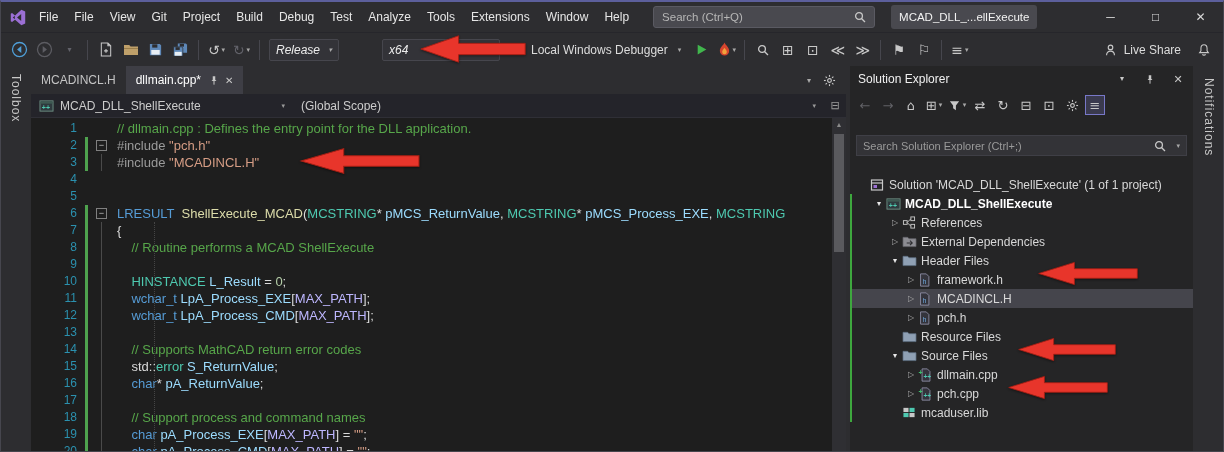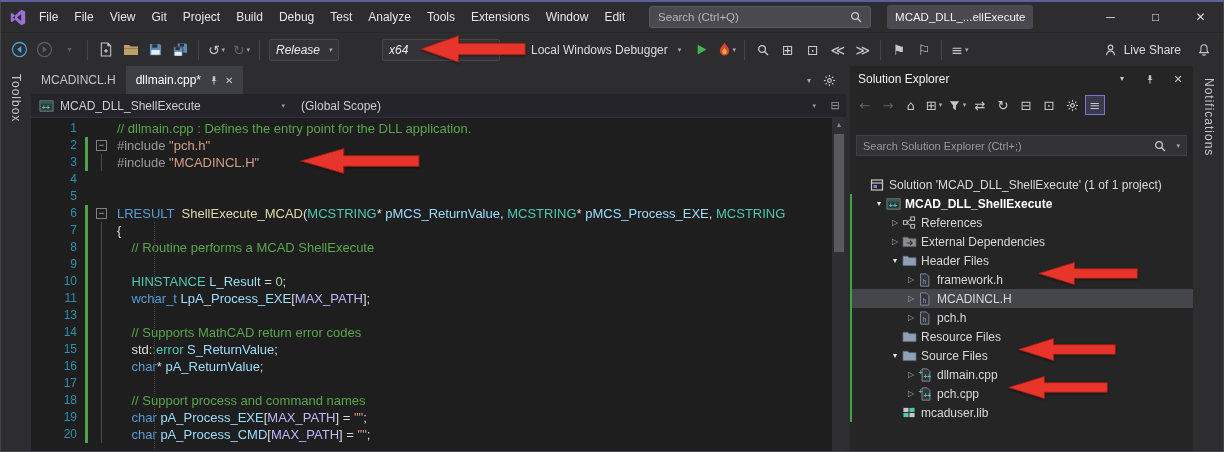--- a/index.html
+++ b/index.html
@@ -109,21 +109,21 @@
         <span class="menu-item">View</span>
         <span class="menu-item">Git</span>
         <span class="menu-item">Project</span>
         <span class="menu-item">Build</span>
         <span class="menu-item">Debug</span>
         <span class="menu-item">Test</span>
         <span class="menu-item">Analyze</span>
         <span class="menu-item">Tools</span>
         <span class="menu-item">Extensions</span>
         <span class="menu-item">Window</span>
-        <span class="menu-item">Edit</span>
+        <span class="menu-item">Help</span>
       </nav>
     <div class="qsearch">
       <span class="qtext">Search (Ctrl+Q)</span>
       <span id="qsicon" style="display:flex;">
           <svg width="12" height="12" viewBox="0 0 12 12">
             <circle cx="5" cy="5" r="3.4" fill="none" stroke="#C8C8C8" stroke-width="1.3"></circle>
             <line x1="7.7" y1="7.7" x2="11" y2="11" stroke="#C8C8C8" stroke-width="1.3"></line>
           </svg>
         </span>
     </div>
@@ -379,20 +379,21 @@
             <div class="cline"><span class="lnum">2</span><span class="chbar on"></span><span class="fold"><span class="foldbox">−</span></span><span class="ctext"><span class="pre">#include </span><span class="str">"pch.h"</span></span></div>
             <div class="cline"><span class="lnum">3</span><span class="chbar on"></span><span class="fold"><span class="foldline"></span></span><span class="ctext"><span class="pre">#include </span><span class="str">"MCADINCL.H"</span></span></div>
             <div class="cline"><span class="lnum">4</span><span class="chbar"></span><span class="fold"></span><span class="ctext"></span></div>
             <div class="cline"><span class="lnum">5</span><span class="chbar"></span><span class="fold"></span><span class="ctext"></span></div>
             <div class="cline"><span class="lnum">6</span><span class="chbar on"></span><span class="fold"><span class="foldbox">−</span></span><span class="ctext"><span class="kw">LRESULT</span><span class="pl">  </span><span class="fn">ShellExecute_MCAD</span><span class="pl">(</span><span class="ty">MCSTRING</span><span class="pl">* </span><span class="id">pMCS_ReturnValue</span><span class="pl">, </span><span class="ty">MCSTRING</span><span class="pl">* </span><span class="id">pMCS_Process_EXE</span><span class="pl">, </span><span class="ty">MCSTRING</span></span></div>
             <div class="cline"><span class="lnum">7</span><span class="chbar on"></span><span class="fold"><span class="foldline"></span></span><span class="ctext"><span class="pl">{</span></span></div>
             <div class="cline"><span class="lnum">8</span><span class="chbar on"></span><span class="fold"><span class="foldline"></span></span><span class="ctext"><span class="cmt">    // Routine performs a MCAD ShellExecute</span></span></div>
             <div class="cline"><span class="lnum">9</span><span class="chbar on"></span><span class="fold"><span class="foldline"></span></span><span class="ctext"></span></div>
             <div class="cline"><span class="lnum">10</span><span class="chbar on"></span><span class="fold"><span class="foldline"></span></span><span class="ctext"><span class="pl">    </span><span class="ty">HINSTANCE</span><span class="pl"> </span><span class="id">L_Result</span><span class="pl"> = </span><span class="num">0</span><span class="pl">;</span></span></div>
             <div class="cline"><span class="lnum">11</span><span class="chbar on"></span><span class="fold"><span class="foldline"></span></span><span class="ctext"><span class="pl">    </span><span class="kw">wchar_t</span><span class="pl"> </span><span class="id">LpA_Process_EXE</span><span class="pl">[</span><span class="mac">MAX_PATH</span><span class="pl">];</span></span></div>
+            <div class="cline"><span class="lnum">12</span><span class="chbar on"></span><span class="fold"><span class="foldline"></span></span><span class="ctext"><span class="pl">    </span><span class="kw">wchar_t</span><span class="pl"> </span><span class="id">LpA_Process_CMD</span><span class="pl">[</span><span class="mac">MAX_PATH</span><span class="pl">];</span></span></div>
             <div class="cline"><span class="lnum">13</span><span class="chbar on"></span><span class="fold"><span class="foldline"></span></span><span class="ctext"></span></div>
             <div class="cline"><span class="lnum">14</span><span class="chbar on"></span><span class="fold"><span class="foldline"></span></span><span class="ctext"><span class="cmt">    // Supports MathCAD return error codes</span></span></div>
             <div class="cline"><span class="lnum">15</span><span class="chbar on"></span><span class="fold"><span class="foldline"></span></span><span class="ctext"><span class="pl">    std::</span><span class="ty">error</span><span class="pl"> </span><span class="id">S_ReturnValue</span><span class="pl">;</span></span></div>
             <div class="cline"><span class="lnum">16</span><span class="chbar on"></span><span class="fold"><span class="foldline"></span></span><span class="ctext"><span class="pl">    </span><span class="kw">char</span><span class="pl">* </span><span class="id">pA_ReturnValue</span><span class="pl">;</span></span></div>
             <div class="cline"><span class="lnum">17</span><span class="chbar on"></span><span class="fold"><span class="foldline"></span></span><span class="ctext"></span></div>
             <div class="cline"><span class="lnum">18</span><span class="chbar on"></span><span class="fold"><span class="foldline"></span></span><span class="ctext"><span class="cmt">    // Support process and command names</span></span></div>
             <div class="cline"><span class="lnum">19</span><span class="chbar on"></span><span class="fold"><span class="foldline"></span></span><span class="ctext"><span class="pl">    </span><span class="kw">char</span><span class="pl"> </span><span class="id">pA_Process_EXE</span><span class="pl">[</span><span class="mac">MAX_PATH</span><span class="pl">] = </span><span class="str">""</span><span class="pl">;</span></span></div>
             <div class="cline"><span class="lnum">20</span><span class="chbar on"></span><span class="fold"><span class="foldline"></span></span><span class="ctext"><span class="pl">    </span><span class="kw">char</span><span class="pl"> </span><span class="id">pA_Process_CMD</span><span class="pl">[</span><span class="mac">MAX_PATH</span><span class="pl">] = </span><span class="str">""</span><span class="pl">;</span></span></div>
           </div>
         <div class="indent-guide" style="left:123px;top:104px;height:232px;"></div>

